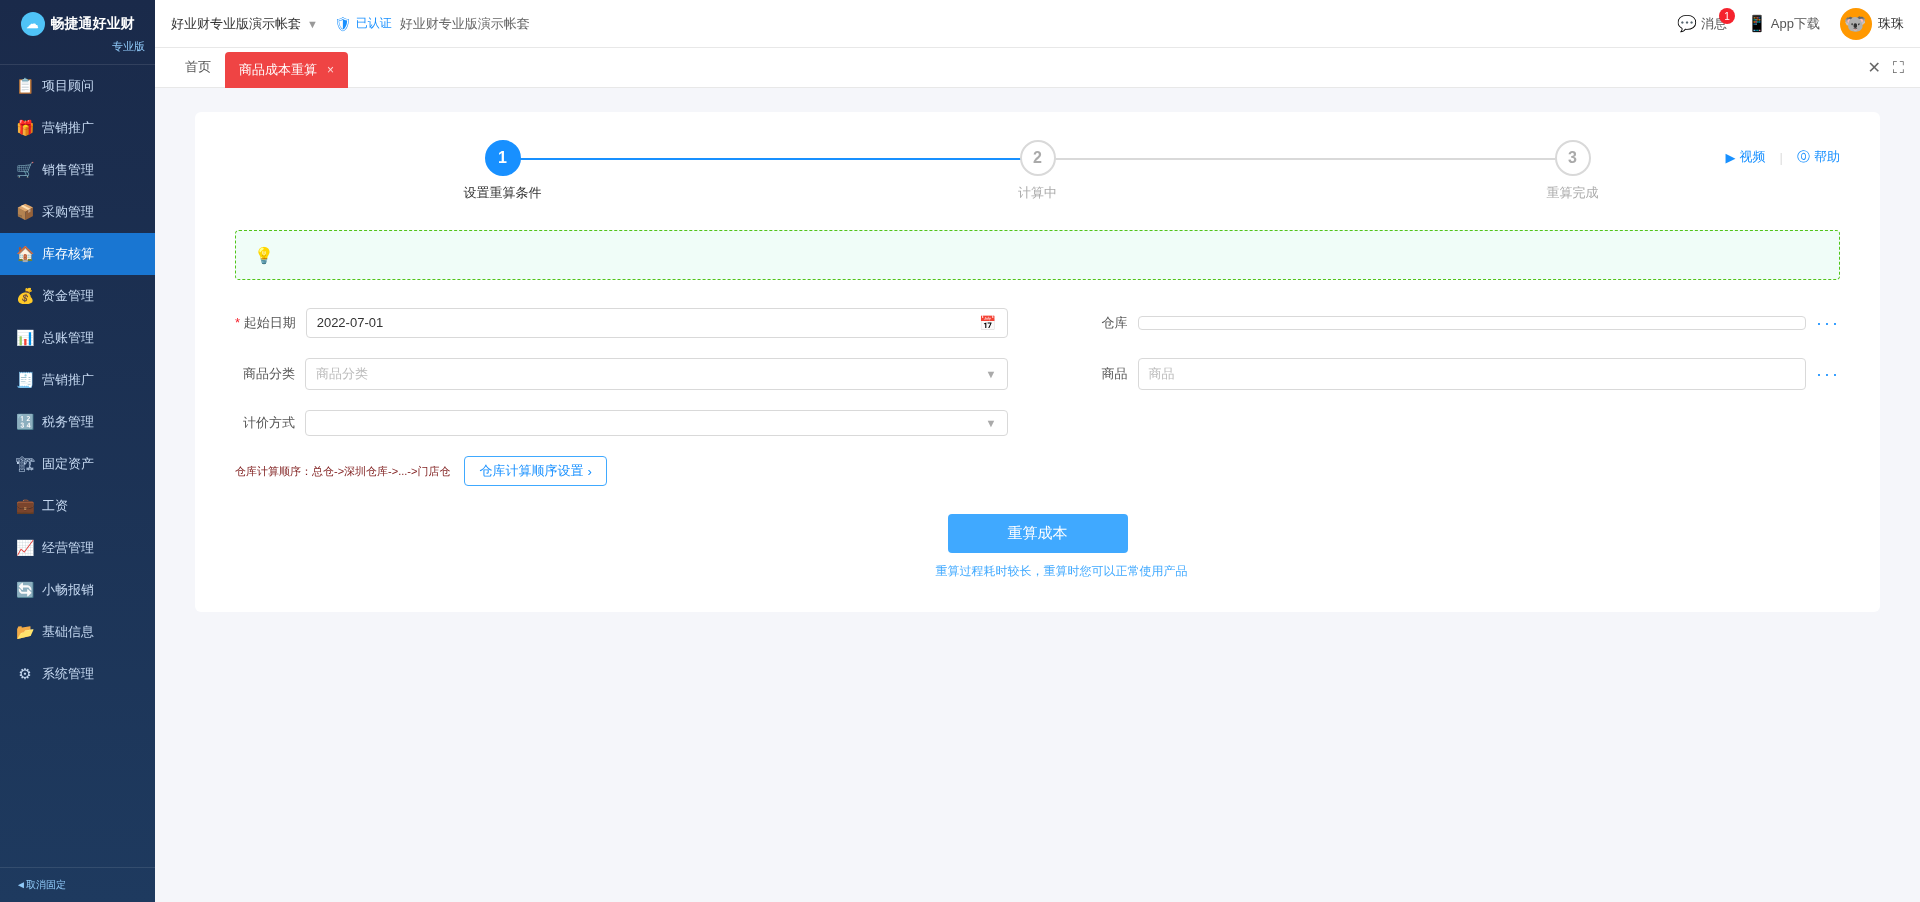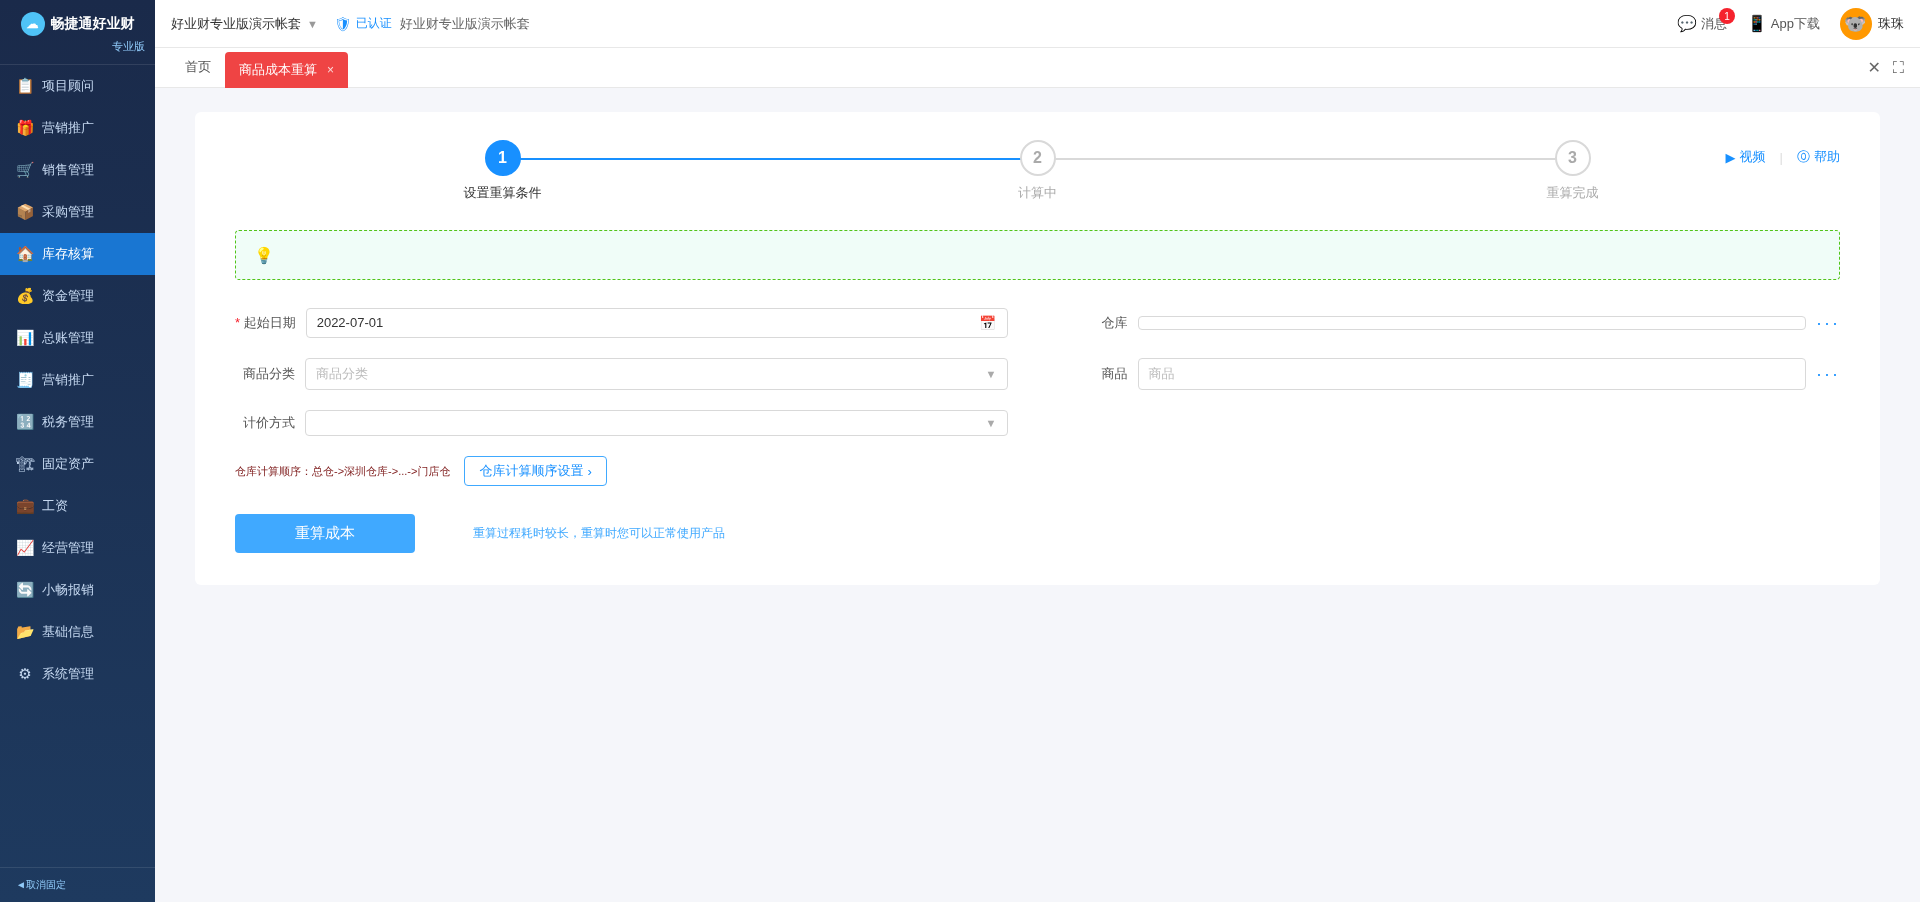--- a/index.html
+++ b/index.html
@@ -356,20 +356,21 @@
       font-size: 13px;
       cursor: pointer;
       display: flex;
       align-items: center;
       gap: 4px;
     }
 
     
     .submit-area {
       display: flex;
+      flex-direction: column;
       align-items: center;
       gap: 10px;
       margin-top: 10px;
     }
     .submit-btn {
       background: #40a9ff;
       color: #fff;
       border: none;
       border-radius: 4px;
       padding: 10px 60px;

